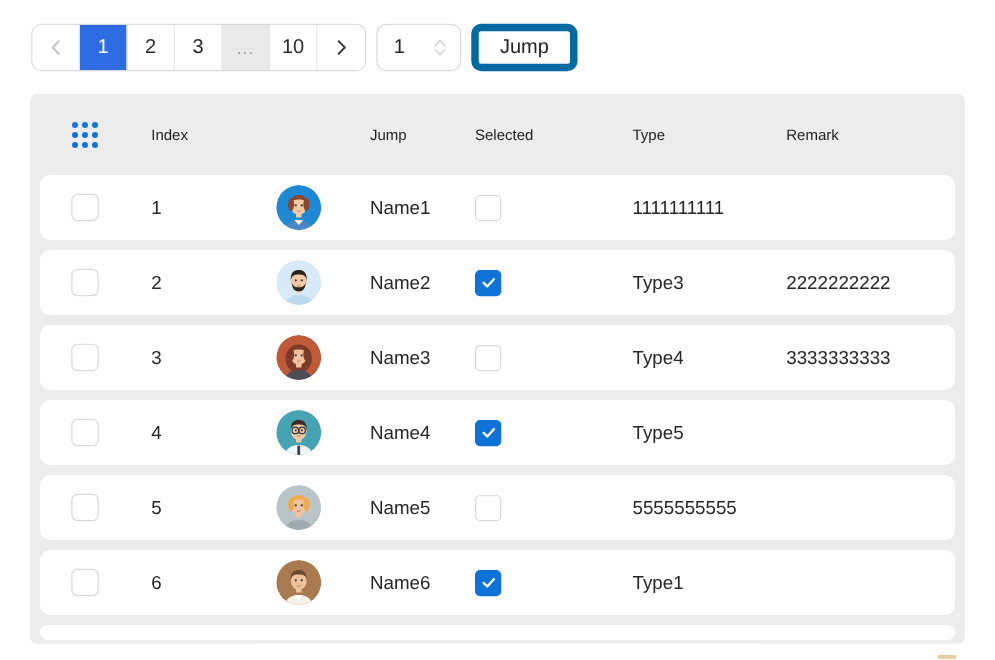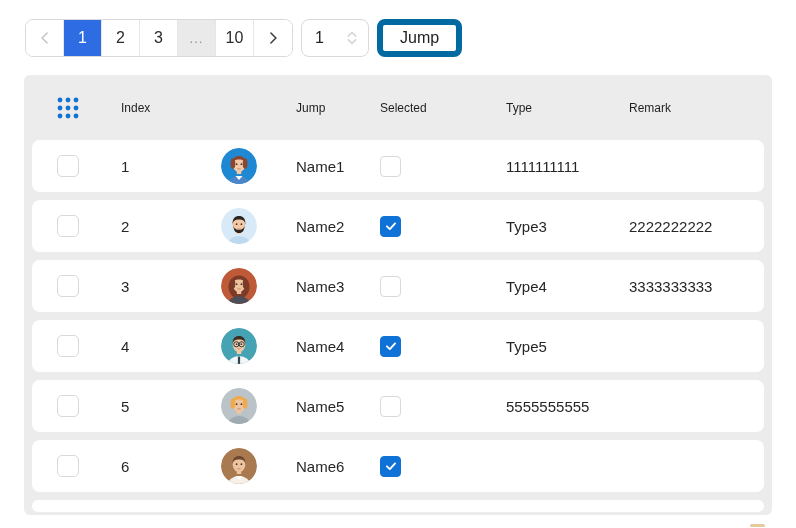--- a/index.html
+++ b/index.html
@@ -310,20 +310,21 @@
             </svg>
           </div>
           <div class="c4">Name6</div>
           <div class="c5">
             <span class="cb checked">
               <svg viewBox="0 0 24 24" width="14" height="14">
   <path d="M5 12.5 L10 17.5 L19 7.5" fill="none" stroke="#fff" stroke-width="3.2" stroke-linecap="round" stroke-linejoin="round"></path>
               </svg>
             </span>
           </div>
+          <div class="c6">Type1</div>
         </div>
       </div>
 
     <div class="row partial"></div>
   </div>
 
   <div class="widget-edge"></div>
 </div>
 
 </body></html>

